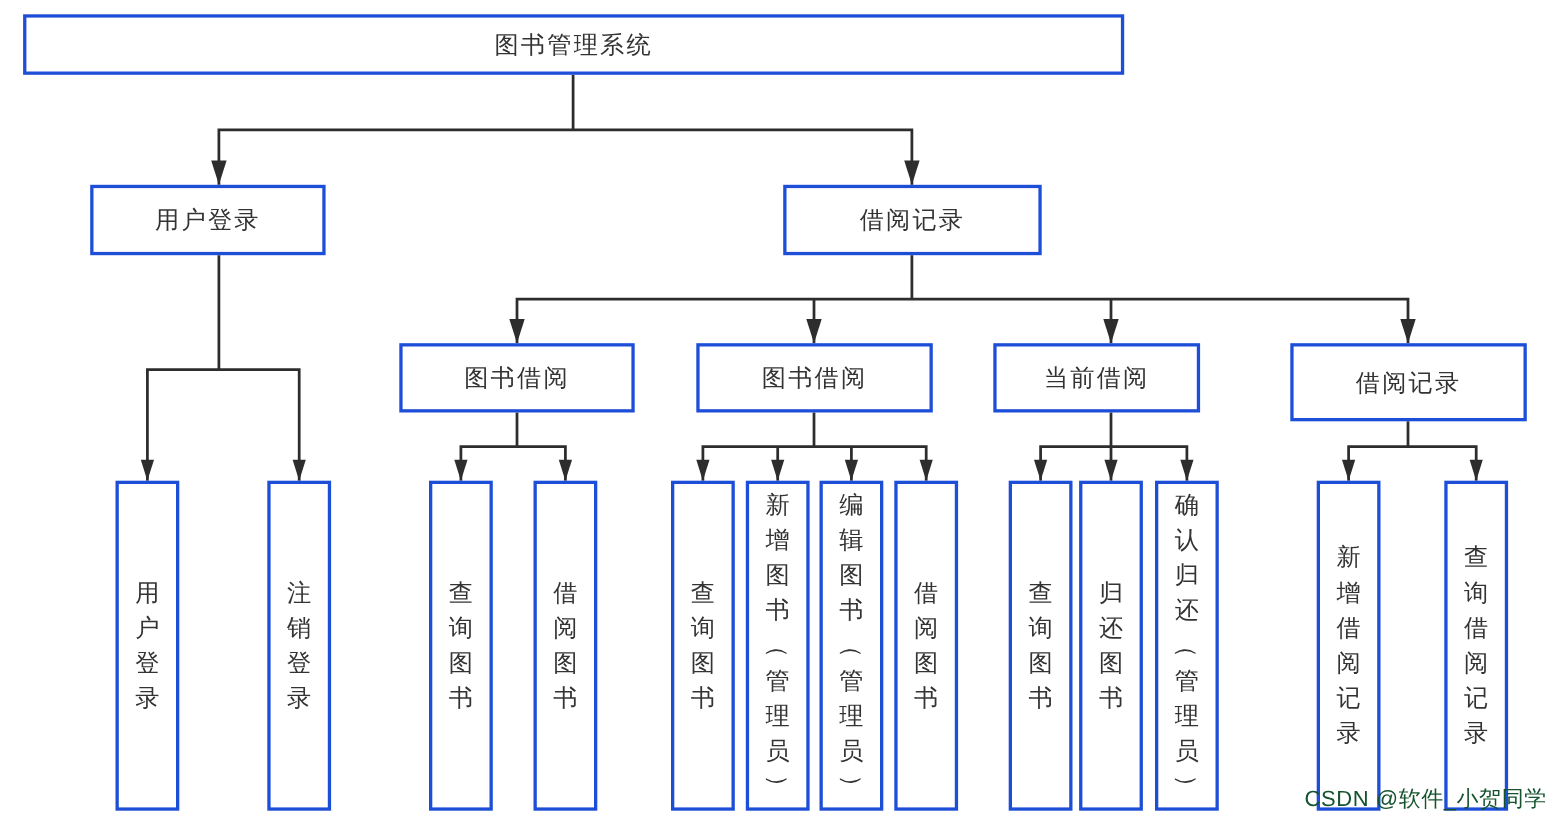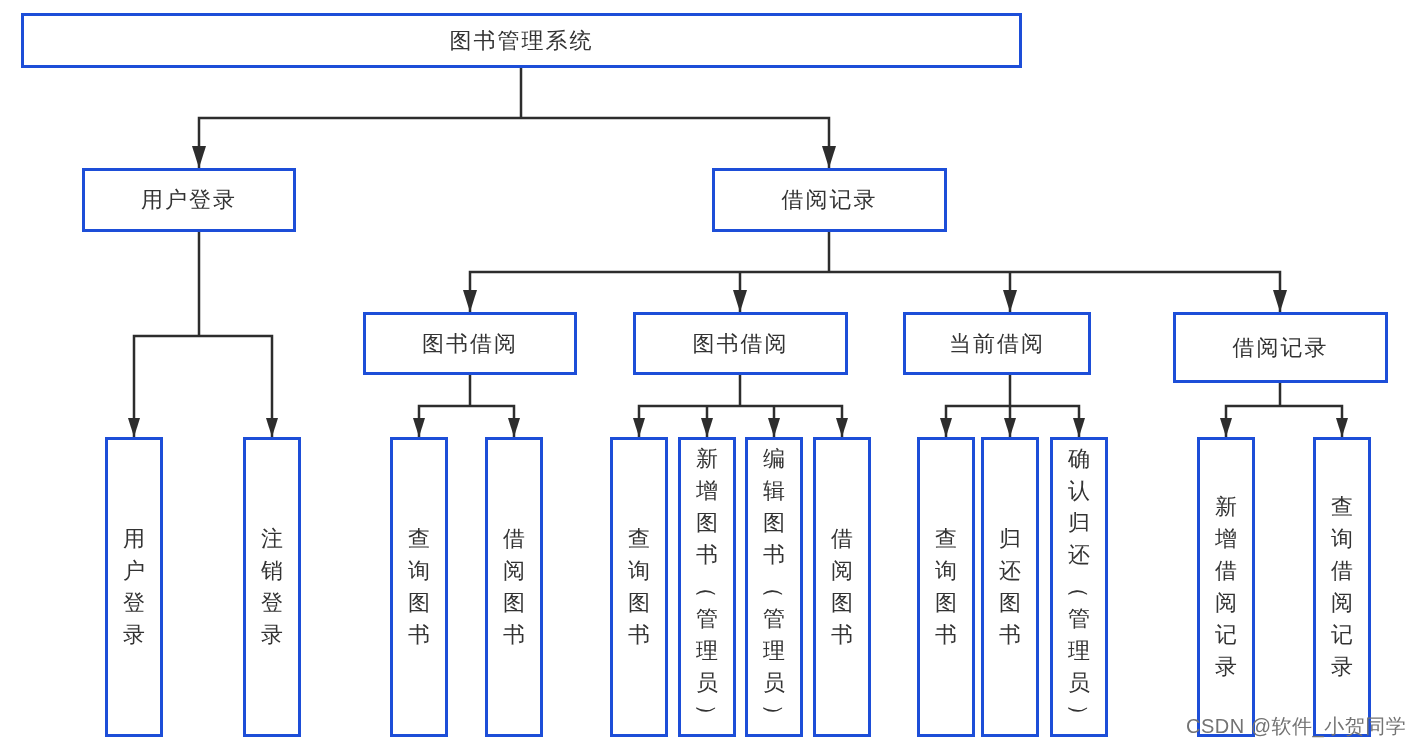--- a/index.html
+++ b/index.html
@@ -13,21 +13,21 @@
     position:absolute;box-sizing:border-box;background:#ffffff;
     border:3px solid #1d4ed8;display:flex;align-items:center;justify-content:center;
   }
   .hlabel{font-size:22px;letter-spacing:2px;white-space:nowrap;}
   .root .hlabel{font-size:22px;}
   .leaf{flex-direction:column;gap:10px;}
   .vc{display:block;height:22px;line-height:22px;font-size:22px;text-align:center;}
   .vc.rot{transform:rotate(90deg);}
   .watermark{
     position:absolute;left:1186px;top:713px;z-index:6;
-    font-size:20px;letter-spacing:0.5px;color:#737373;white-space:nowrap;
+    font-size:20px;letter-spacing:0.5px;color:#14532d;white-space:nowrap;
   }
 </style>
 </head>
 <body>
 
 <div class="canvas">
 
   <svg class="wires" width="1405" height="747" viewBox="0 0 1405 747">
     <g stroke="#2d2d2d" stroke-width="2.5" fill="none" stroke-linecap="square" stroke-linejoin="miter">
       <path d="M521,67 V118 M199,168 V118 H829 V168"></path>

